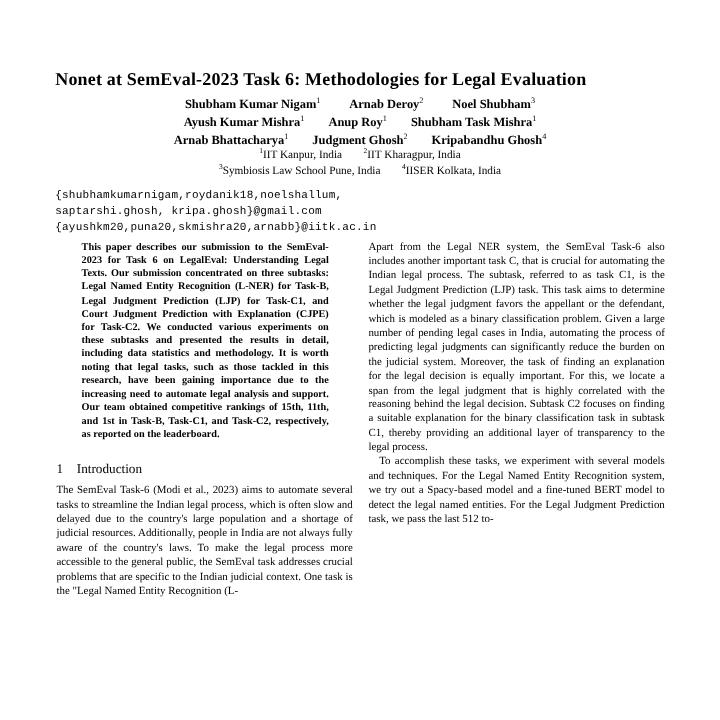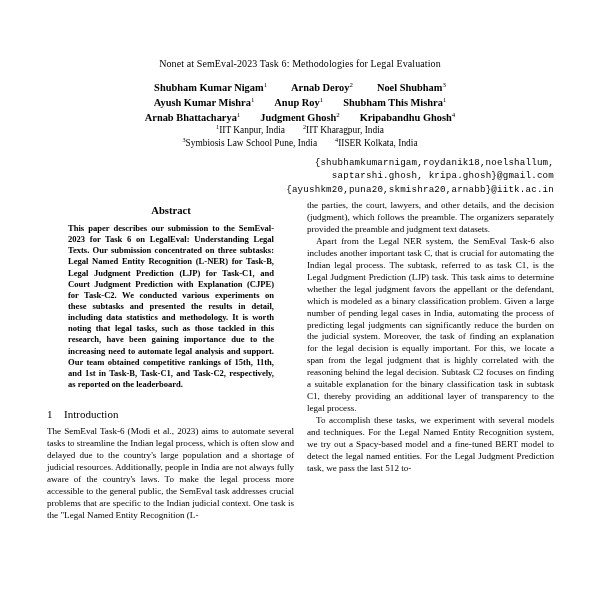--- a/index.html
+++ b/index.html
@@ -20,23 +20,22 @@
     height: 600px;
     background: #ffffff;
   }
 
   
   .title {
     position: absolute;
     left: 46px;
     top: 58px;
     width: 508px;
-    text-align: center;
-    font-size: 10px;
-    font-weight: normal;
+    font-size: 15px;
+    font-weight: bold;
     line-height: 1.2;
     letter-spacing: 0.01em;
   }
 
   
   .authors {
     position: absolute;
     left: 46px;
     top: 80px;
     width: 508px;
@@ -73,21 +72,21 @@
   }
   .affil-row { white-space: nowrap; }
   .affil-gap { display: inline-block; width: 18px; }
 
   
   .emails {
     position: absolute;
     left: 46px;
     top: 156px;
     width: 508px;
-    text-align: right;
+    text-align: left;
     font-family: "Liberation Mono", "DejaVu Sans Mono", monospace;
     font-size: 9.2px;
     line-height: 1.45;
     letter-spacing: 0.02em;
   }
   .email-row { white-space: nowrap; }
 
   
   .col-left {
     position: absolute;
@@ -148,21 +147,21 @@
 
 <div class="page">
 
   <div class="title">Nonet at SemEval-2023 Task 6: Methodologies for Legal Evaluation</div>
 
   <div class="authors">
     <div class="author-row">
       <span class="author"><span>Shubham Kumar Nigam</span><sup>1</sup></span><span class="gap-a"></span><span class="author"><span>Arnab Deroy</span><sup>2</sup></span><span class="gap-a"></span><span class="author"><span>Noel Shubham</span><sup>3</sup></span>
     </div>
     <div class="author-row">
-      <span class="author"><span>Ayush Kumar Mishra</span><sup>1</sup></span><span class="gap-b"></span><span class="author"><span>Anup Roy</span><sup>1</sup></span><span class="gap-b"></span><span class="author"><span>Shubham This Mishra</span><sup>1</sup></span>
+      <span class="author"><span>Ayush Kumar Mishra</span><sup>1</sup></span><span class="gap-b"></span><span class="author"><span>Anup Roy</span><sup>1</sup></span><span class="gap-b"></span><span class="author"><span>Shubham Task Mishra</span><sup>1</sup></span>
     </div>
     <div class="author-row">
       <span class="author"><span>Arnab Bhattacharya</span><sup>1</sup></span><span class="gap-b"></span><span class="author"><span>Judgment Ghosh</span><sup>2</sup></span><span class="gap-b"></span><span class="author"><span>Kripabandhu Ghosh</span><sup>4</sup></span>
     </div>
   </div>
 
   <div class="affils">
     <div class="affil-row">
       <sup>1</sup><span>IIT Kanpur, India</span><span class="affil-gap"></span><sup>2</sup><span>IIT Kharagpur, India</span>
     </div>
@@ -172,28 +171,26 @@
   </div>
 
   <div class="emails">
     <div class="email-row">{shubhamkumarnigam,roydanik18,noelshallum,</div>
     <div class="email-row">saptarshi.ghosh, kripa.ghosh}@gmail.com</div>
     <div class="email-row">{ayushkm20,puna20,skmishra20,arnabb}@iitk.ac.in</div>
   </div>
 
   <div class="col-left">
     <div class="abstract-block">
-      <div class="abstract-head">Abstract</div>
       <div class="abstract-body"><span>This paper describes our submission to the SemEval-2023 for Task 6 on LegalEval: Understanding Legal Texts. Our submission concentrated on three subtasks: Legal Named Entity Recognition (L-NER) for Task-B, Legal Judgment Prediction (LJP) for Task-C1, and Court Judgment Prediction with Explanation (CJPE) for Task-C2. We conducted various experiments on these subtasks and presented the results in detail, including data statistics and methodology. It is worth noting that legal tasks, such as those tackled in this research, have been gaining importance due to the increasing need to automate legal analysis and support. Our team obtained competitive rankings of 15th, 11th, and 1st in Task-B, Task-C1, and Task-C2, respectively, as reported on the leaderboard.</span></div>
     </div>
 
     <div class="sec-head"><span class="sec-num">1</span><span>Introduction</span></div>
 
     <p class="para">The SemEval Task-6 (Modi et al., 2023) aims to automate several tasks to streamline the Indian legal process, which is often slow and delayed due to the country's large population and a shortage of judicial resources. Additionally, people in India are not always fully aware of the country's laws. To make the legal process more accessible to the general public, the SemEval task addresses crucial problems that are specific to the Indian judicial context. One task is the "Legal Named Entity Recognition (L-</p>
   </div>
 
   <div class="col-right">
-    <p class="para">the parties, the court, lawyers, and other details, and the decision (judgment), which follows the preamble. The organizers separately provided the preamble and judgment text datasets.</p>
     <p class="para">Apart from the Legal NER system, the SemEval Task-6 also includes another important task C, that is crucial for automating the Indian legal process. The subtask, referred to as task C1, is the Legal Judgment Prediction (LJP) task. This task aims to determine whether the legal judgment favors the appellant or the defendant, which is modeled as a binary classification problem. Given a large number of pending legal cases in India, automating the process of predicting legal judgments can significantly reduce the burden on the judicial system. Moreover, the task of finding an explanation for the legal decision is equally important. For this, we locate a span from the legal judgment that is highly correlated with the reasoning behind the legal decision. Subtask C2 focuses on finding a suitable explanation for the binary classification task in subtask C1, thereby providing an additional layer of transparency to the legal process.</p>
     <p class="para">To accomplish these tasks, we experiment with several models and techniques. For the Legal Named Entity Recognition system, we try out a Spacy-based model and a fine-tuned BERT model to detect the legal named entities. For the Legal Judgment Prediction task, we pass the last 512 to-</p>
   </div>
 
 </div>
 
 </body></html>

